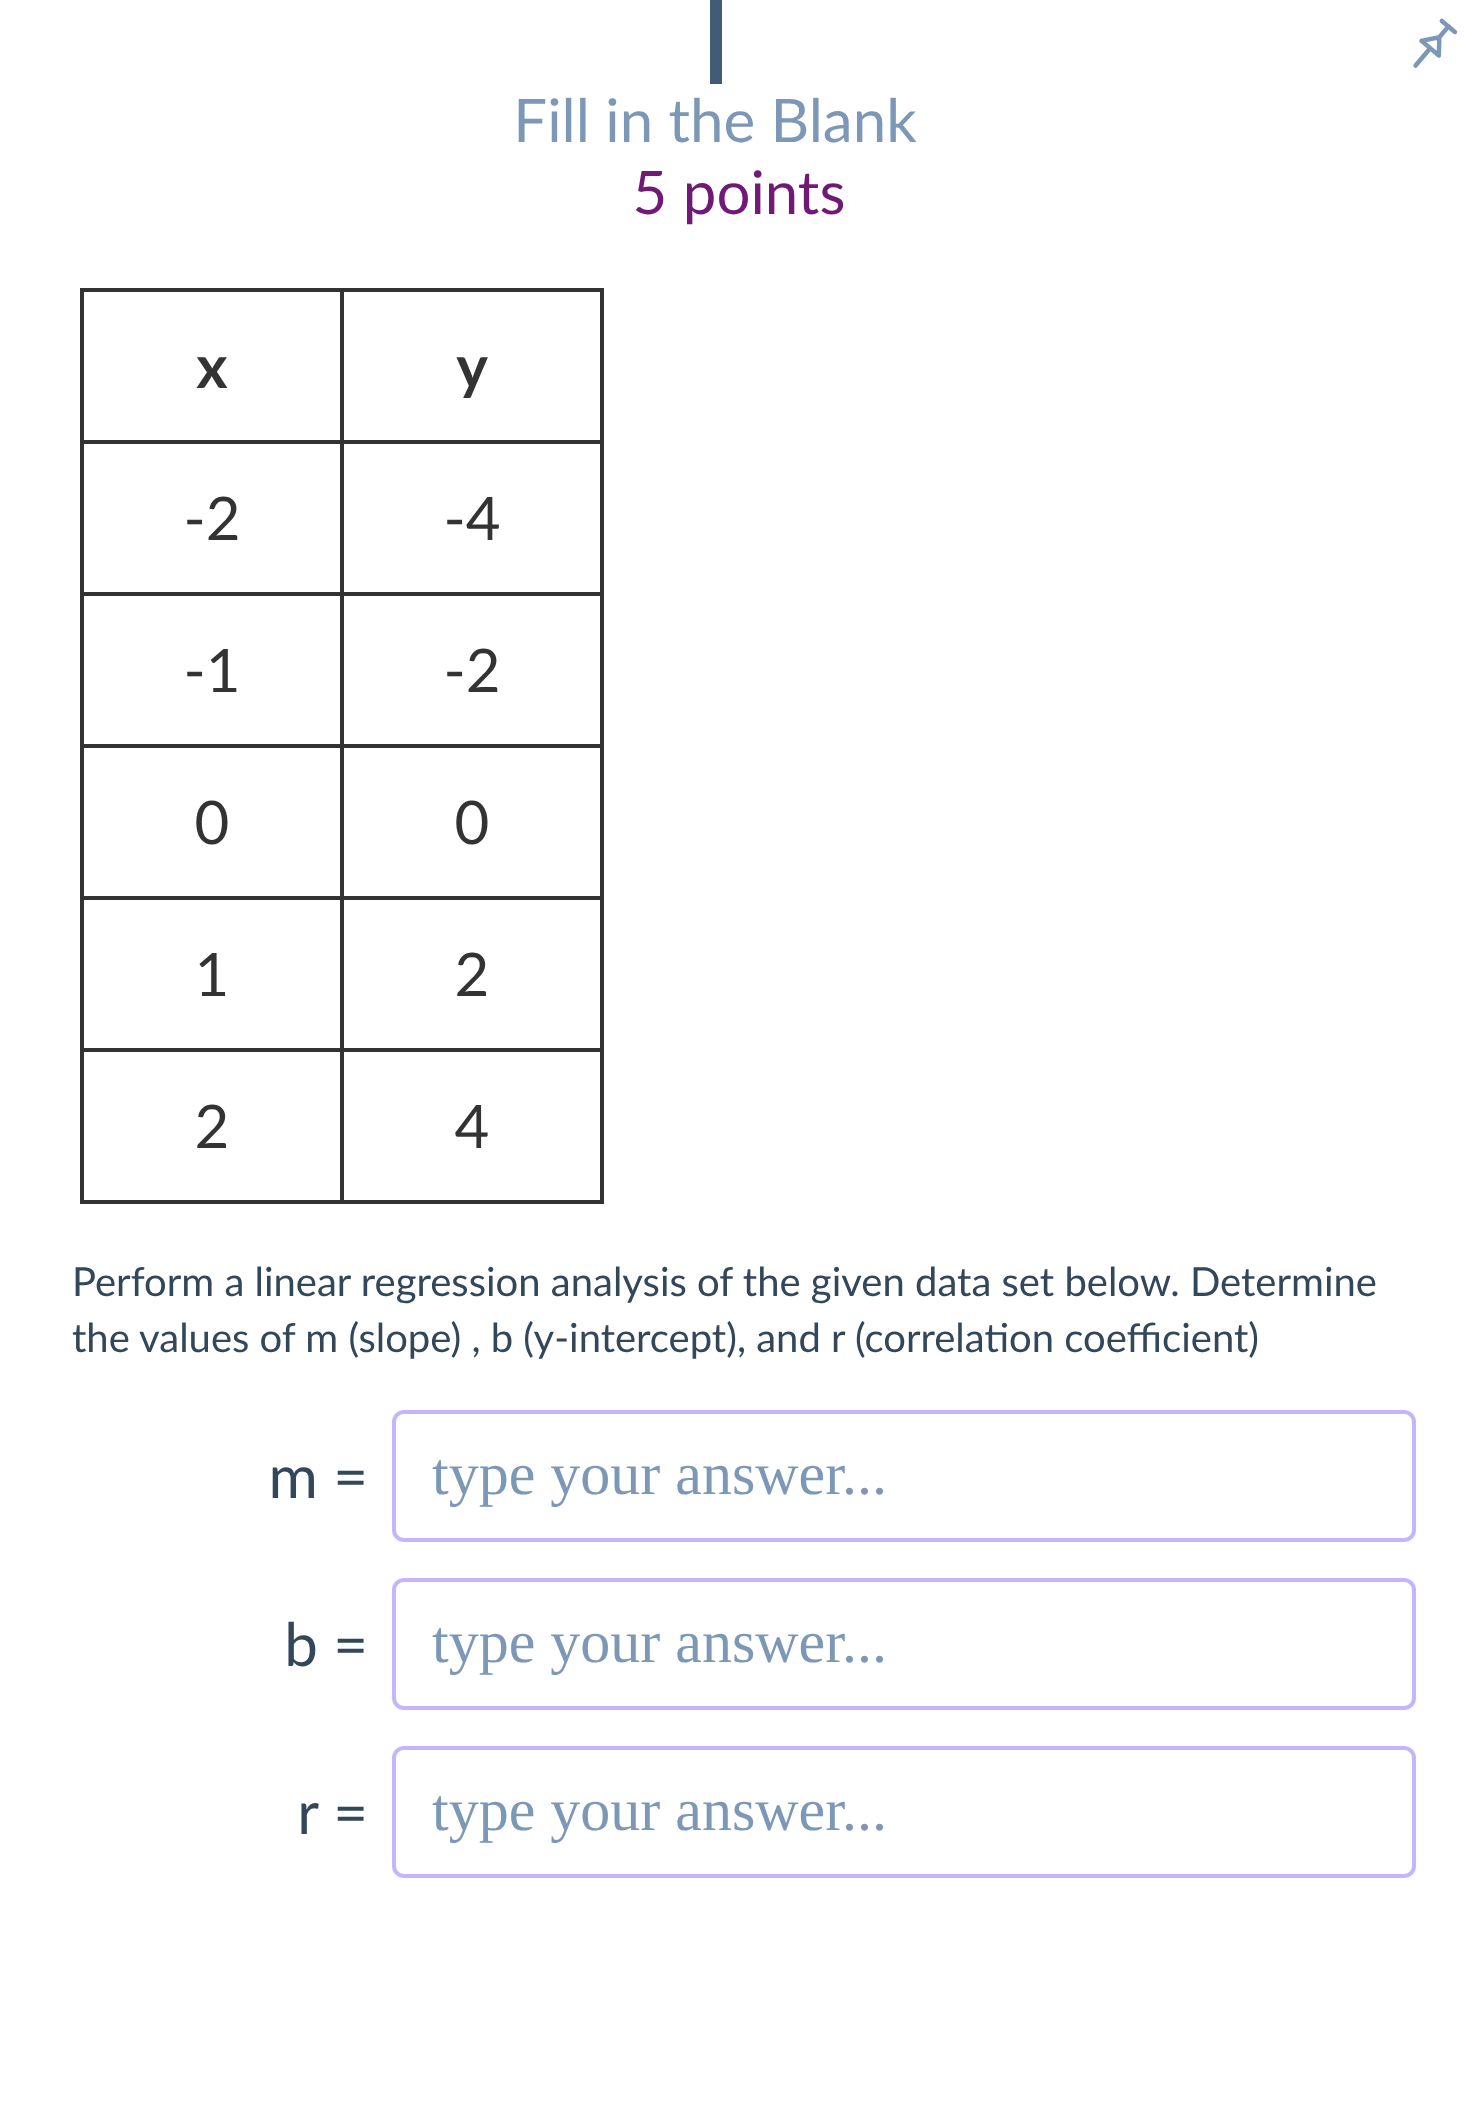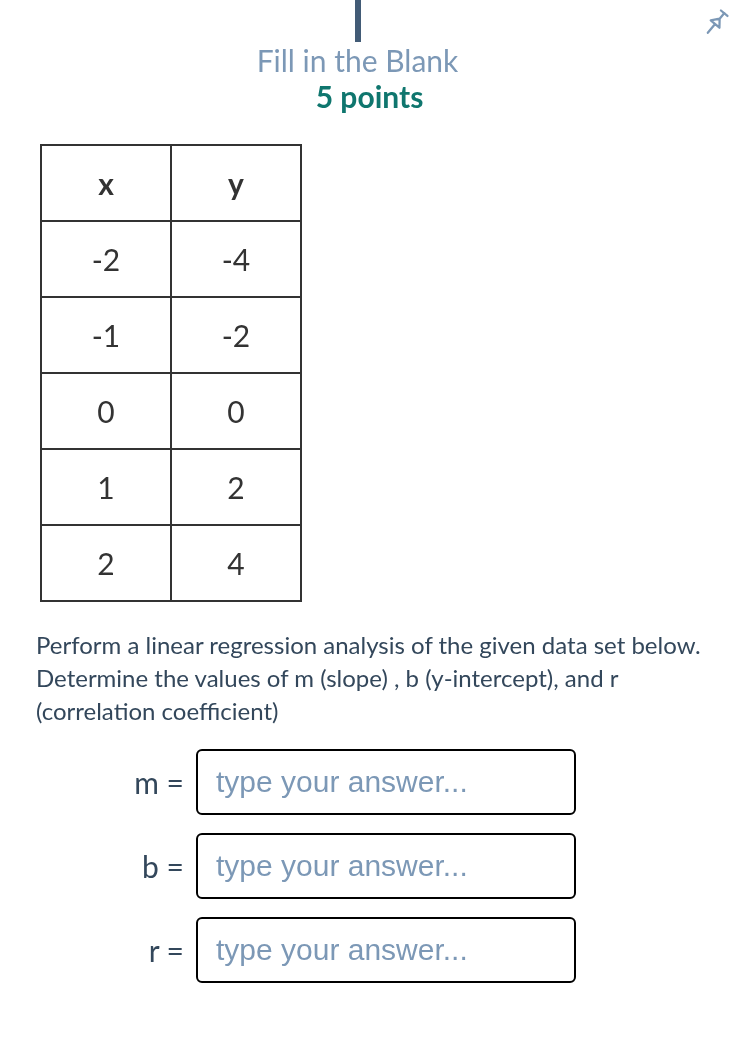--- a/index.html
+++ b/index.html
@@ -32,23 +32,23 @@
       margin-right: 24px;
       flex-shrink: 0;
     }
     .question-type {
       color: #7c98b6;
       font-size: 30px;
       font-weight: 400;
       margin-right: 24px;
     }
     .points {
-      color: #0f766e;
+      color: #701a75;
       font-size: 30px;
-      font-weight: 700;
+      font-weight: 400;
     }
     .pin-icon {
       position: absolute;
       top: 6px;
       right: 6px;
       width: 34px;
       height: 34px;
       color: #7c98b6;
       cursor: pointer;
     }
@@ -69,50 +69,50 @@
       width: 130px;
       height: 76px;
       font-size: 30px;
       color: #333;
       font-weight: 400;
     }
     .data-table th {
       font-weight: 700;
     }
     .prompt {
-      font-size: 24px;
+      font-size: 20px;
       color: #33475b;
       line-height: 1.38;
       margin-bottom: 22px;
       margin-left: 6px;
     }
     .answer-row {
       display: flex;
       align-items: center;
       margin-bottom: 18px;
       margin-left: 90px;
     }
     .answer-label {
       font-size: 30px;
       color: #33475b;
       margin-right: 12px;
       white-space: nowrap;
       min-width: 64px;
       text-align: right;
     }
     .answer-input {
-      border: 2px solid #000000;
+      border: 2px solid #c4b5fd;
       border-radius: 6px;
       padding: 12px 18px;
       font-size: 30px;
       color: #7c98b6;
-      width: 380px;
+      width: 512px;
       height: 66px;
       background: #fff;
-      font-family: Liberation Sans, sans-serif;
+      font-family: Liberation Serif, serif;
     }
     .answer-input::placeholder {
       color: #7c98b6;
       opacity: 1;
     }
   </style>
 </head>
 <body>
 
 <div class="header">

